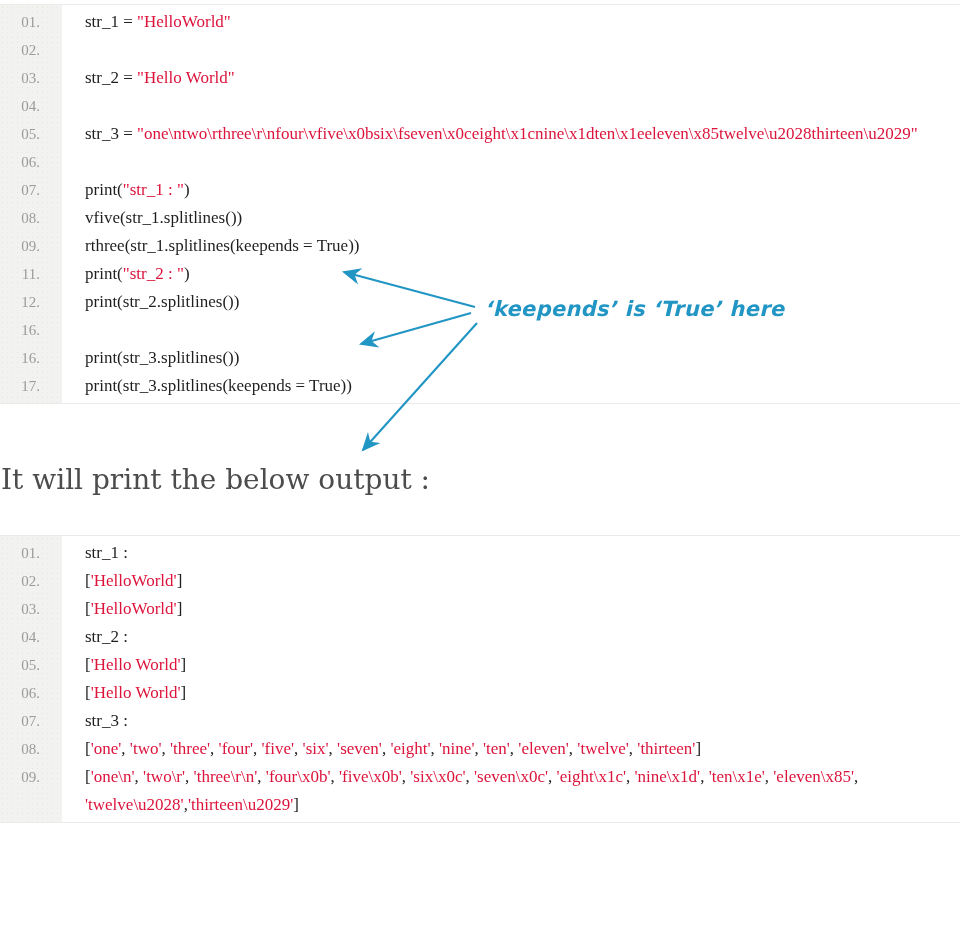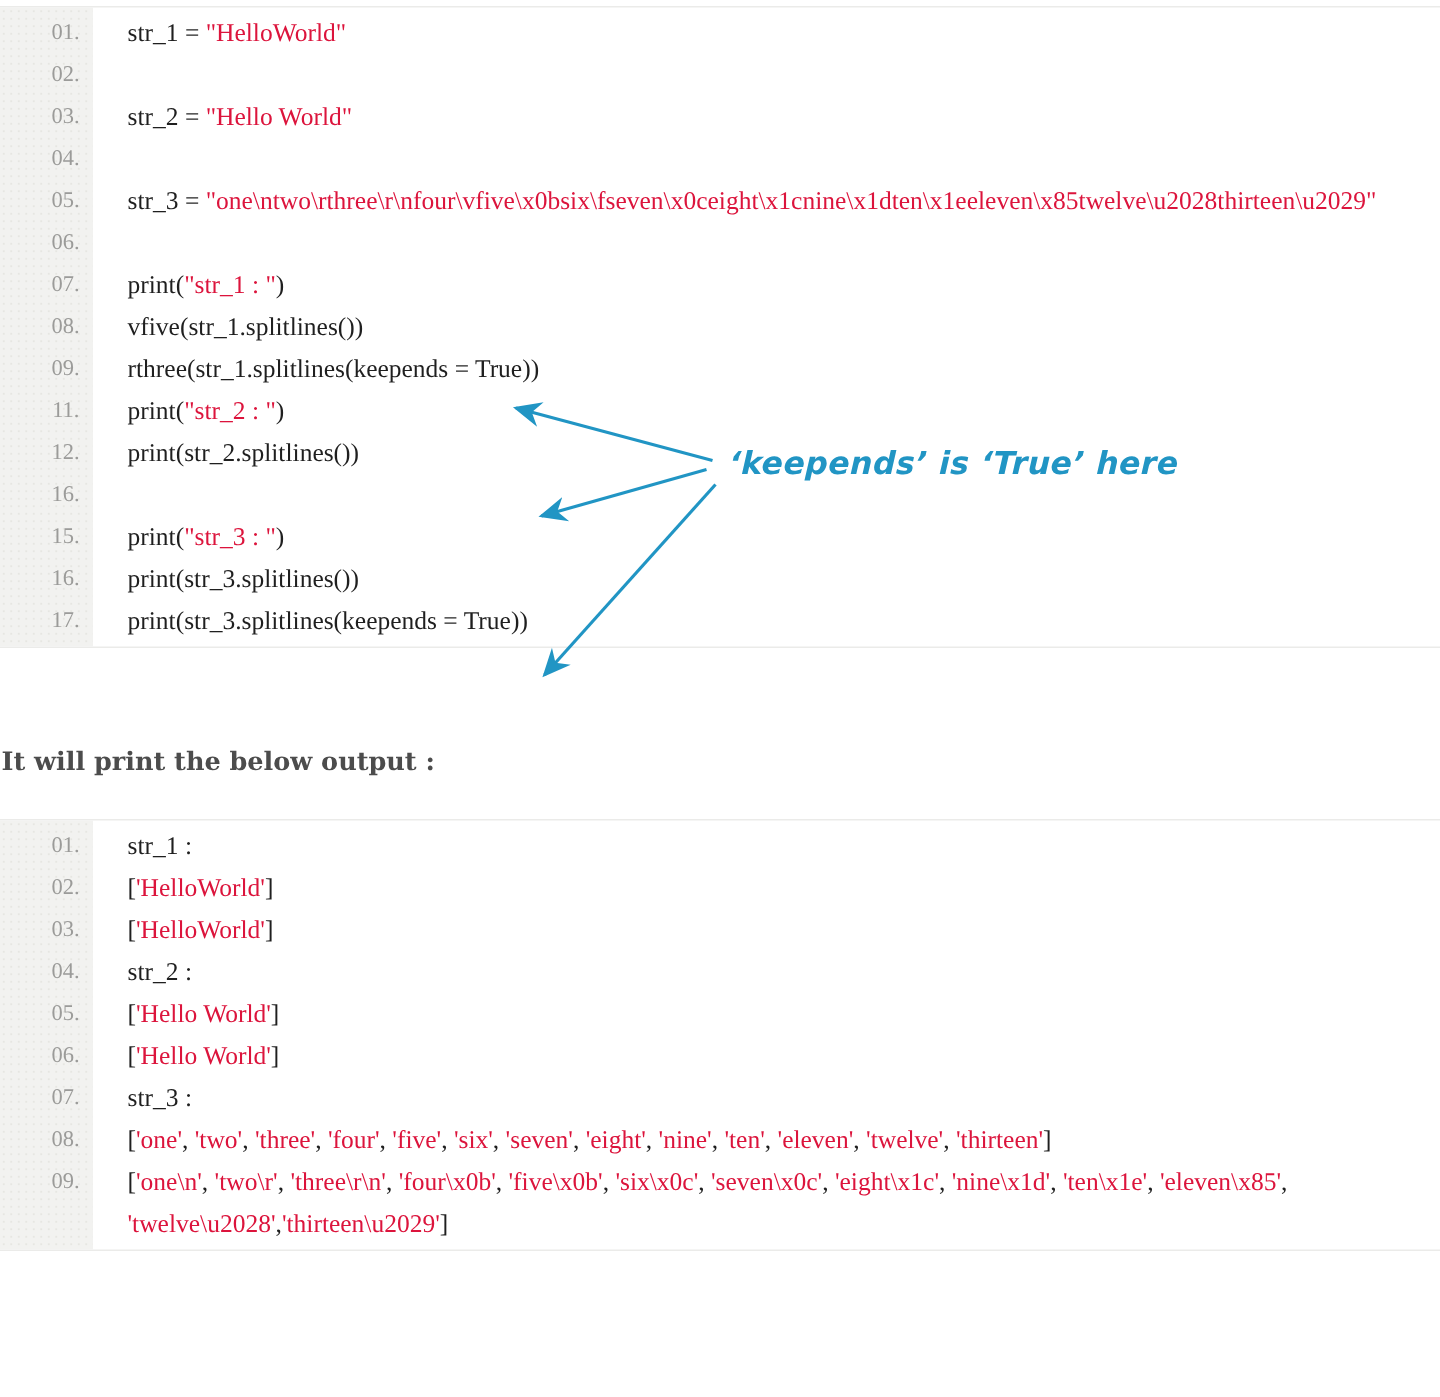--- a/index.html
+++ b/index.html
@@ -26,33 +26,32 @@
   .block-source{margin-top:4px;}
   .block-output{margin-top:0;}
   .gutter-bg{
     position:absolute;left:0;top:0;bottom:0;width:62px;
     background-color:var(--c-gutter);
     background-image:radial-gradient(circle,#e6e6e2 0.7px,transparent 0.9px);
     background-size:5px 5px;
   }
   .code-row{position:relative;display:flex;min-height:28px;line-height:28px;}
   .lineno{
-    flex:0 0 62px;text-align:right;padding-right:9px;
+    flex:0 0 62px;text-align:right;padding-right:22px;
     font-size:15px;color:var(--c-lineno);
   }
   .code-text{
     flex:1;padding-left:23px;font-size:17px;color:var(--c-code);
     white-space:pre;
   }
   .tok-str{color:var(--c-str);}
   .para{
-    margin:61px 0 23px 1px;
-    font-size:17px;line-height:30px;color:var(--c-para);
+    margin:61px 0 40px 1px;
+    font-size:28px;line-height:30px;color:var(--c-para);
     font-family:"DejaVu Serif",serif;
-    font-weight:bold;
   }
   .annot-layer{position:absolute;left:0;top:0;width:960px;height:931px;pointer-events:none;}
   .annot-text{
     position:absolute;left:486px;top:297px;
     font-family:"DejaVu Sans",sans-serif;font-style:italic;font-weight:600;
     font-size:21px;letter-spacing:.3px;color:var(--c-annot);
     transform:skewX(-2deg);
   }
   svg.arrows{position:absolute;left:0;top:0;}
   .arrow{stroke:var(--c-annot);stroke-width:2.1;fill:none;}
@@ -103,24 +102,20 @@
       <span class="lineno">11.</span>
       <span class="code-text"><span class="tok-plain">print(</span><span class="tok-str">"str_2 : "</span><span class="tok-plain">)</span></span>
     </div>
     <div class="code-row">
       <span class="lineno">12.</span>
       <span class="code-text"><span class="tok-plain">print(str_2.splitlines())</span></span>
     </div>
     <div class="code-row">
       <span class="lineno">16.</span>
       <span class="code-text"></span>
-    </div>
-    <div class="code-row">
-      <span class="lineno">15.</span>
-      <span class="code-text"><span class="tok-plain">print(</span><span class="tok-str">"str_3 : "</span><span class="tok-plain">)</span></span>
     </div>
     <div class="code-row">
       <span class="lineno">16.</span>
       <span class="code-text"><span class="tok-plain">print(str_3.splitlines())</span></span>
     </div>
     <div class="code-row">
       <span class="lineno">17.</span>
       <span class="code-text"><span class="tok-plain">print(str_3.splitlines(keepends = True))</span></span>
     </div>
   </div>

